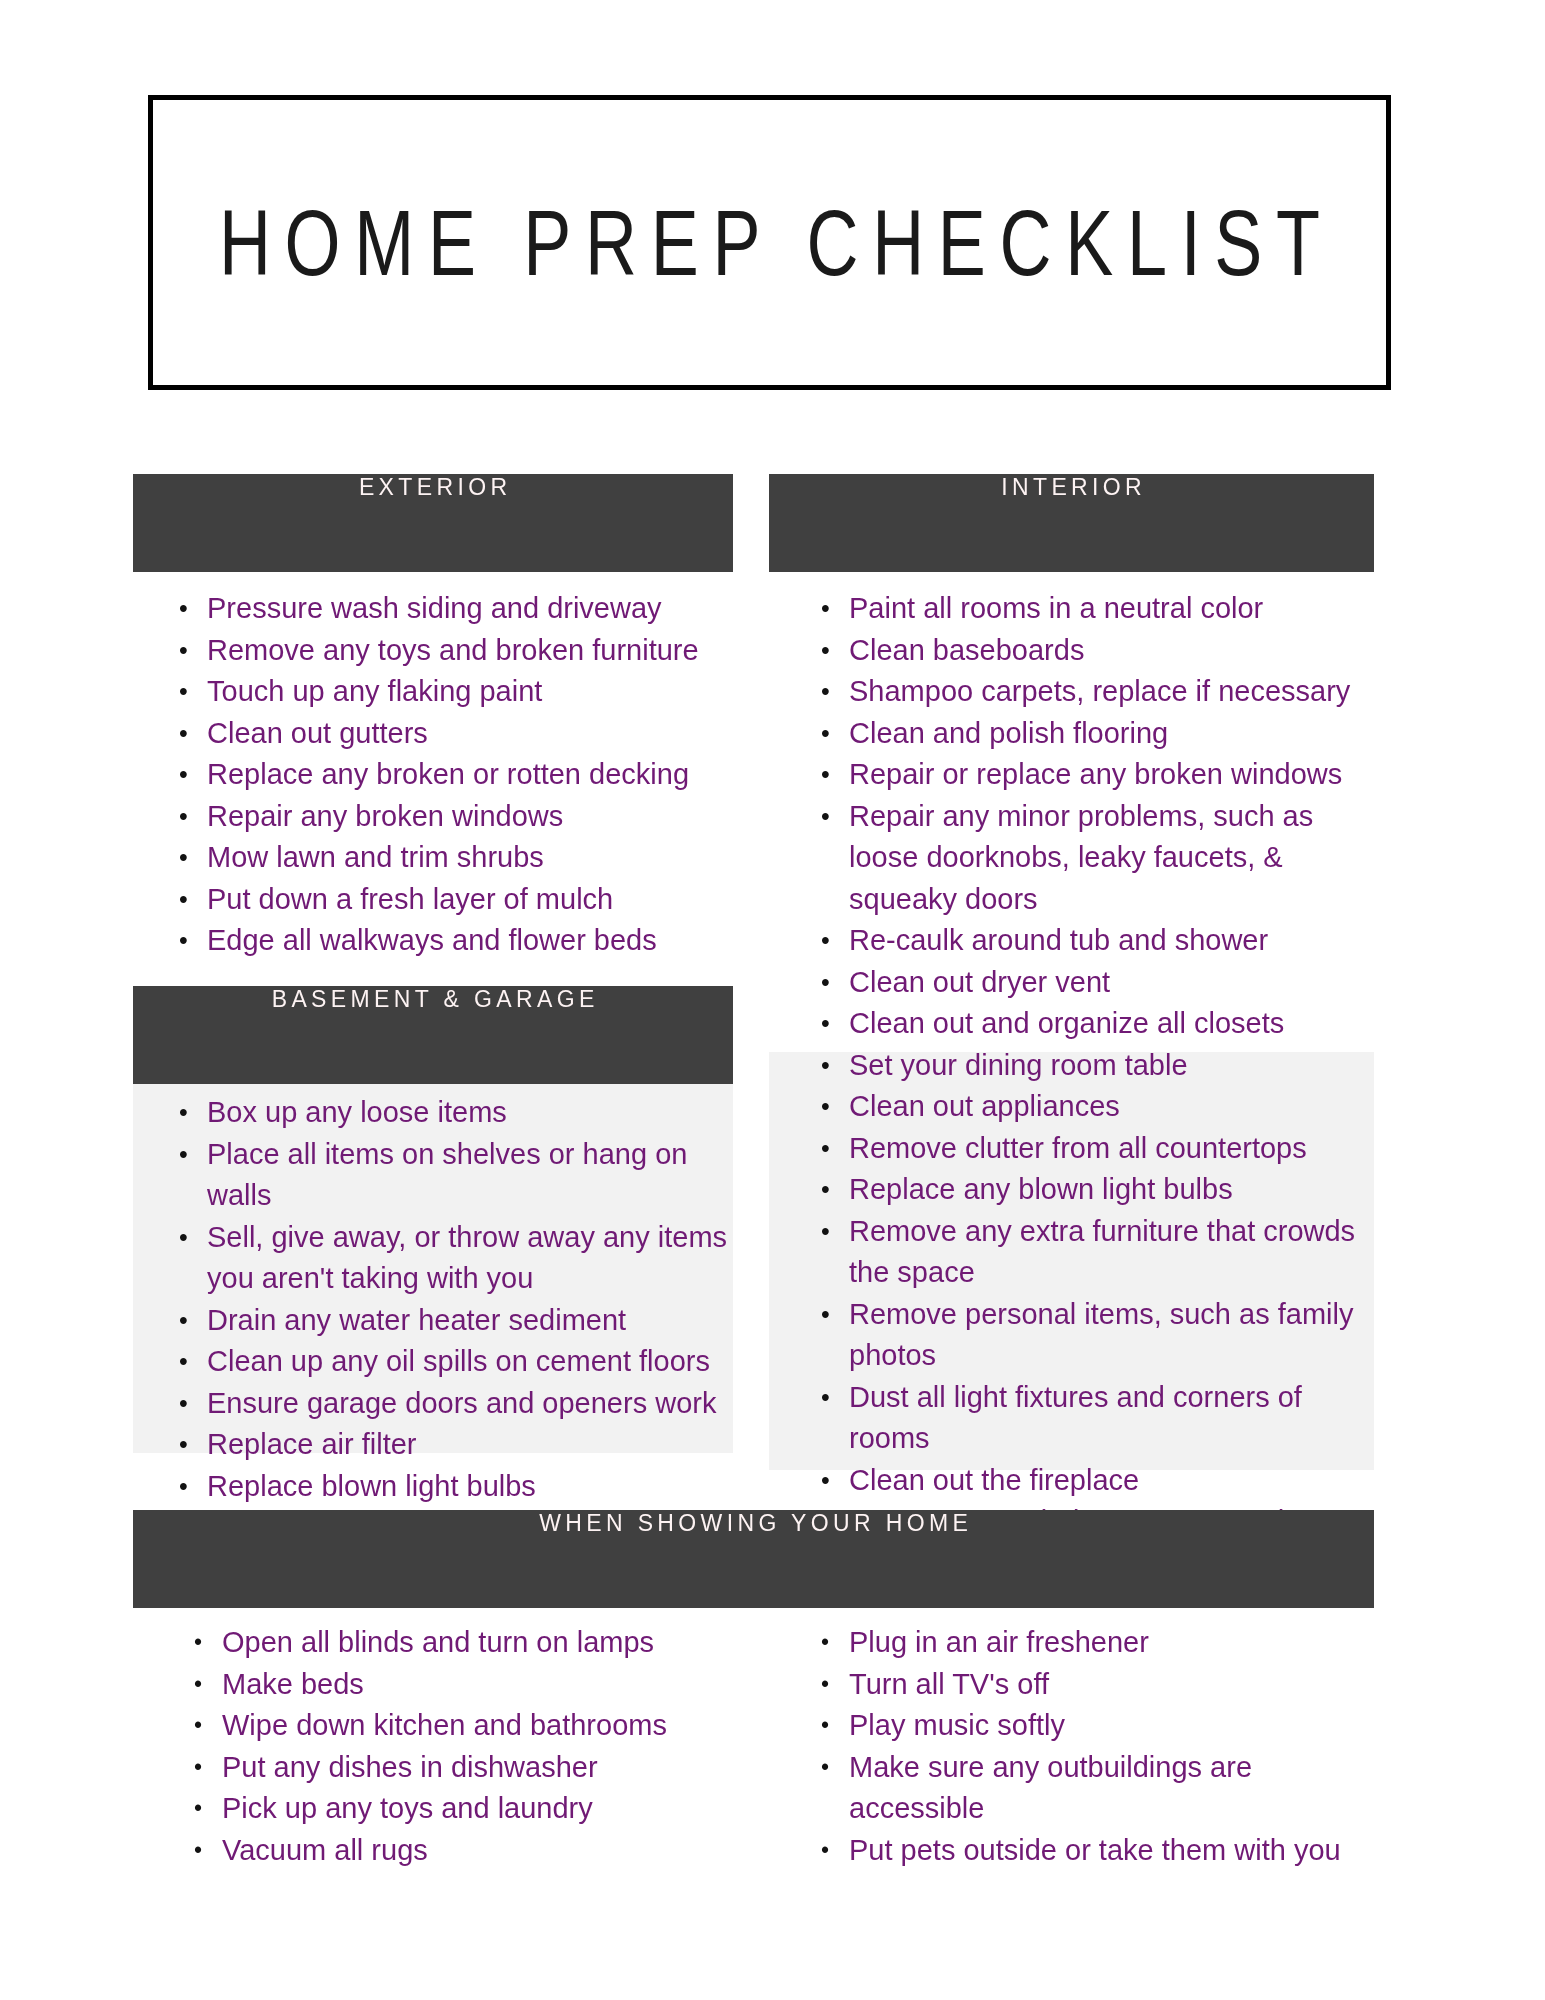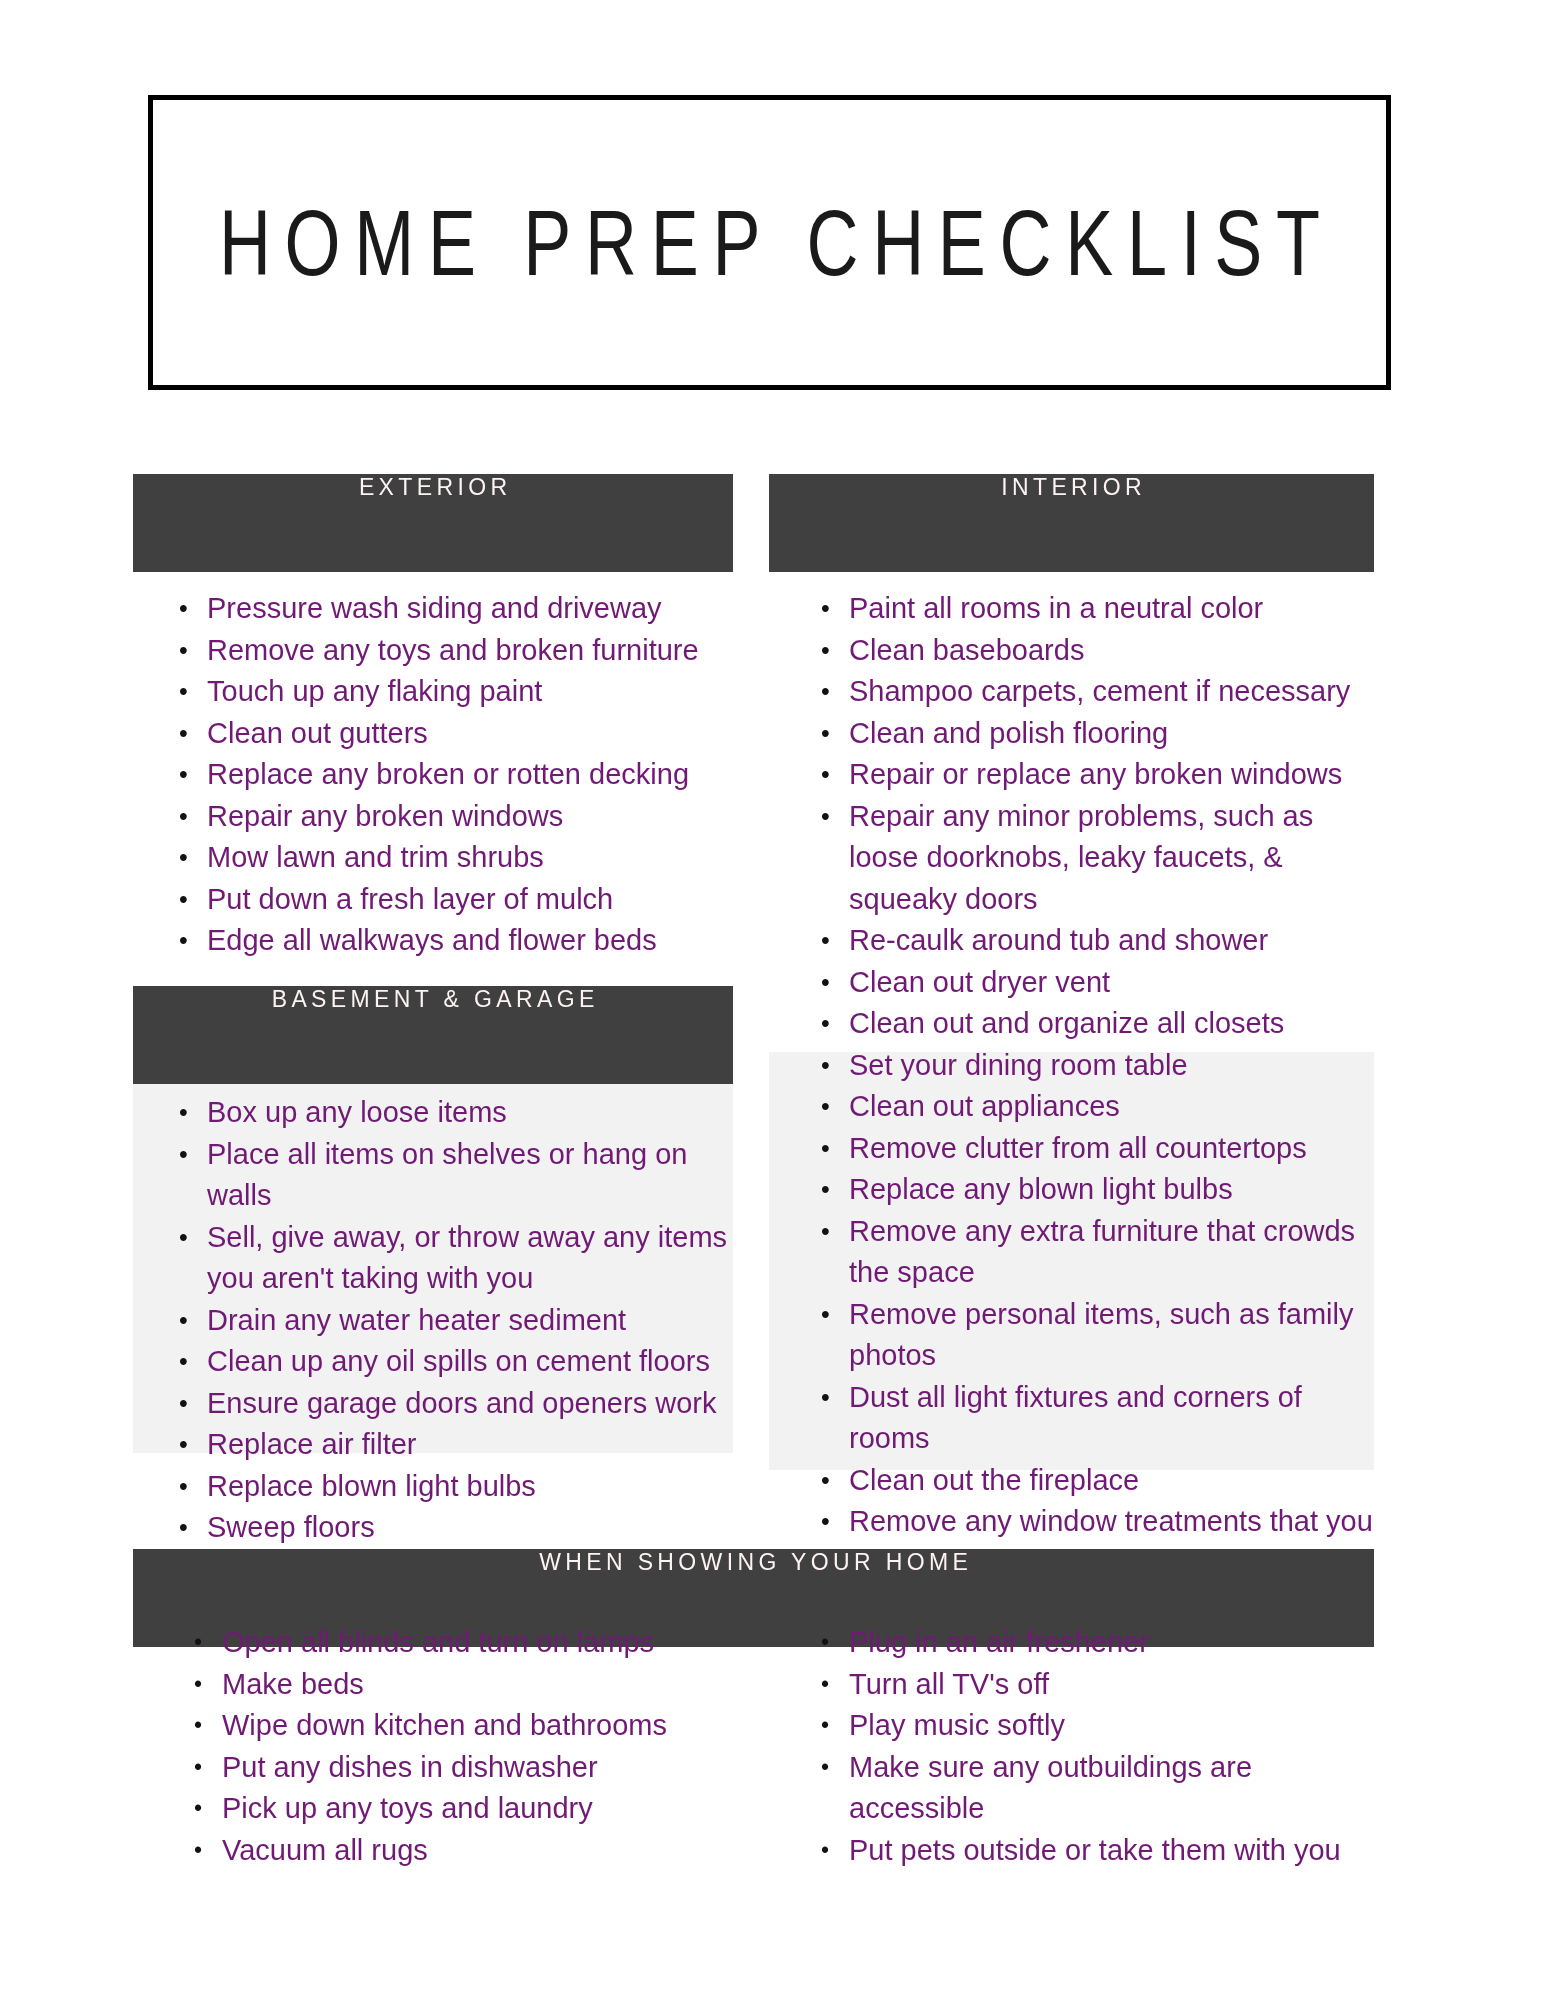--- a/index.html
+++ b/index.html
@@ -64,21 +64,21 @@
     font-size: 23px;
     font-weight: 400;
     letter-spacing: 0.19em;
     text-indent: 0.19em;
     white-space: nowrap;
   }
 
   #bar-exterior  { left: 133px;  top: 474px;  width: 600px; height: 98px; }
   #bar-interior  { left: 769px;  top: 474px;  width: 605px; height: 98px; }
   #bar-basement  { left: 133px;  top: 986px;  width: 600px; height: 98px; }
-  #bar-showing   { left: 133px;  top: 1510px; width: 1241px; height: 98px; margin-top: 39px; }
+  #bar-showing   { left: 133px;  top: 1510px; width: 1241px; height: 98px; }
 
   
   .shade {
     position: absolute;
     background: #f2f2f2;
   }
   #shade-left  { left: 133px; top: 1084px; width: 600px; height: 369px; }
   #shade-right { left: 769px; top: 1052px; width: 605px; height: 418px; }
 
   
@@ -158,21 +158,21 @@
     <li>Replace blown light bulbs</li>
     <li>Sweep floors</li>
   </ul>
 
   <div class="bar" id="bar-interior">
     <span class="bar-label">INTERIOR</span>
   </div>
   <ul class="list" id="list-interior">
     <li>Paint all rooms in a neutral color</li>
     <li>Clean baseboards</li>
-    <li>Shampoo carpets, cement if necessary</li>
+    <li>Shampoo carpets, replace if necessary</li>
     <li>Clean and polish flooring</li>
     <li>Repair or replace any broken windows</li>
     <li>Repair any minor problems, such as loose doorknobs, leaky faucets, &amp; squeaky doors</li>
     <li>Re-caulk around tub and shower</li>
     <li>Clean out dryer vent</li>
     <li>Clean out and organize all closets</li>
     <li>Set your dining room table</li>
     <li>Clean out appliances</li>
     <li>Remove clutter from all countertops</li>
     <li>Replace any blown light bulbs</li>

